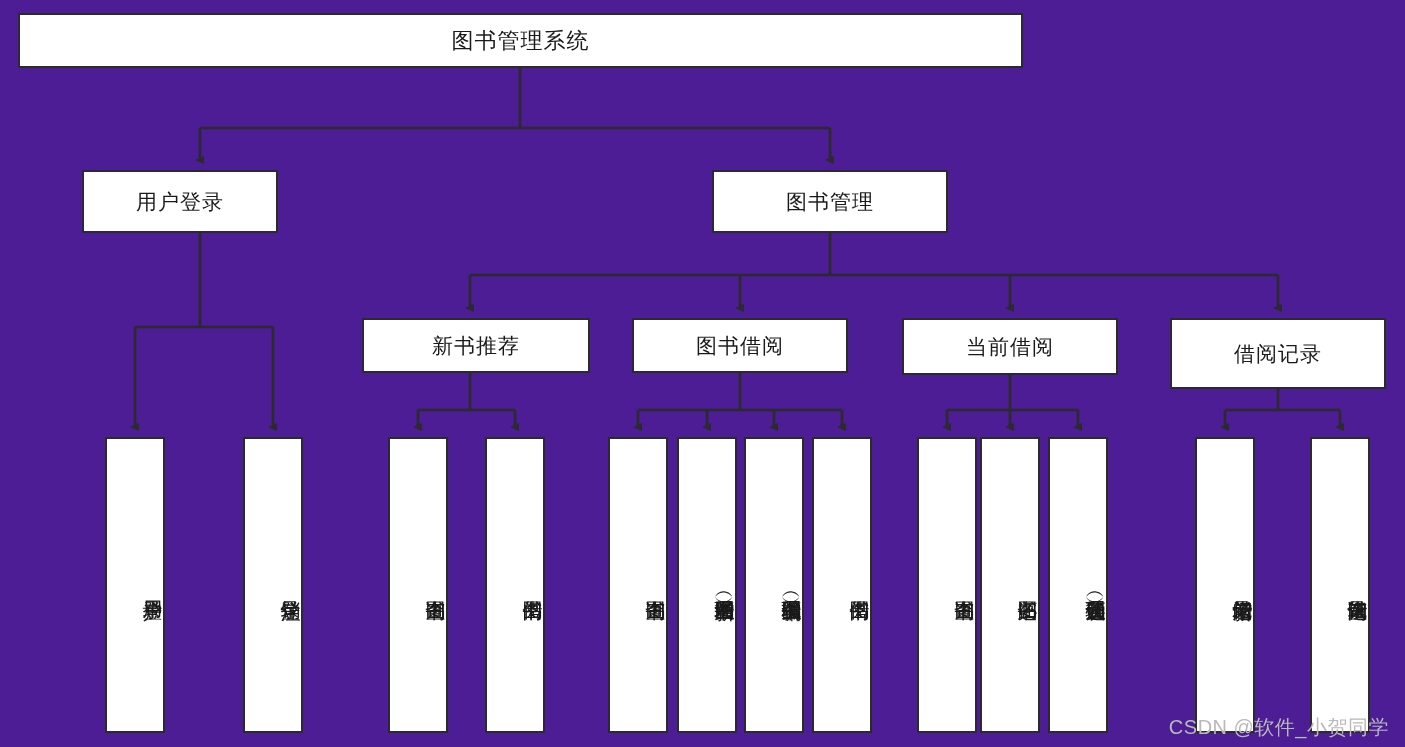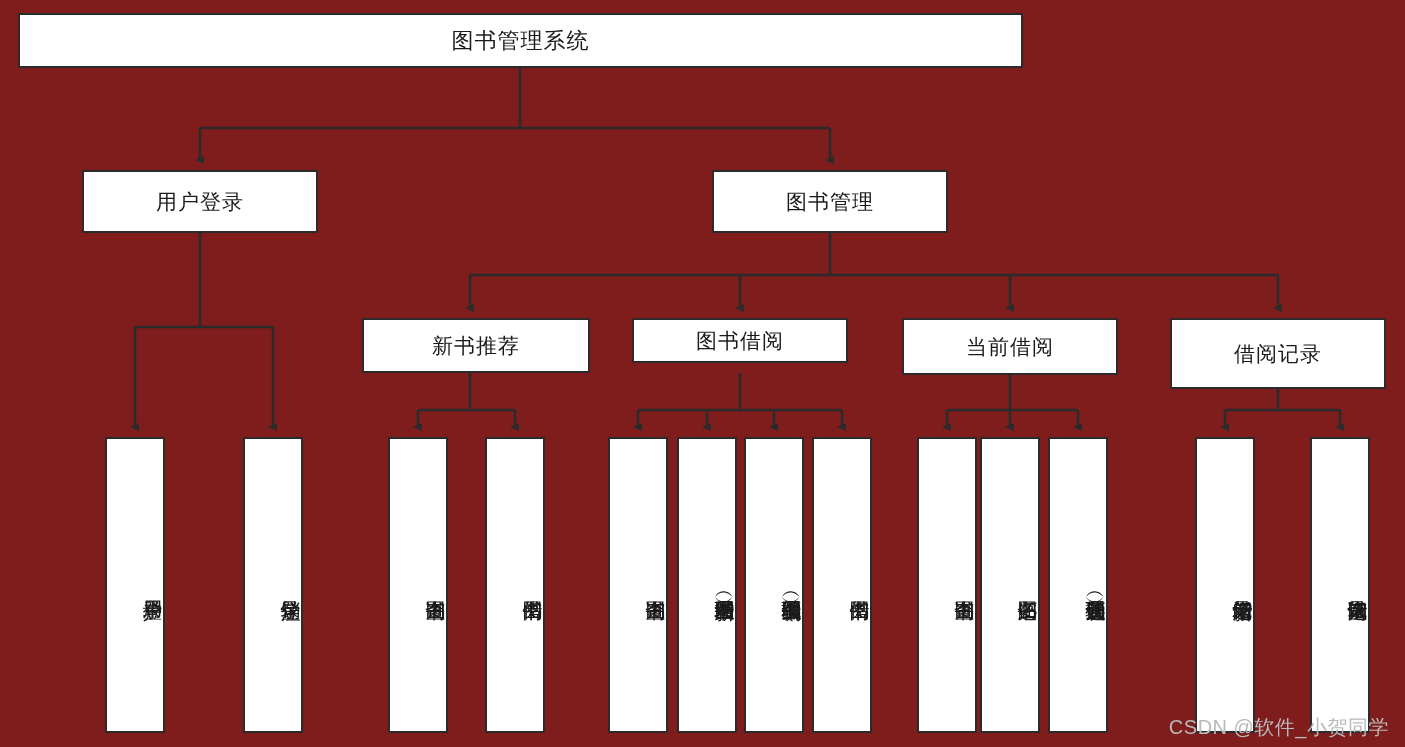--- a/index.html
+++ b/index.html
@@ -7,21 +7,21 @@
     padding: 0;
     background: #ffffff;
   }
   body {
     font-family: "Liberation Sans", "DejaVu Sans", sans-serif;
   }
   #canvas {
     position: relative;
     width: 1405px;
     height: 747px;
-    background: #7f1d1d;
+    background: #4c1d95;
     overflow: hidden;
   }
   .node {
     position: absolute;
     box-sizing: border-box;
     border: 2px solid #2b2b2b;
     background: #ffffff;
     display: flex;
     align-items: center;
     justify-content: center;
@@ -120,31 +120,31 @@
       <path d="M1225,410 L1340,410"></path>
       <path d="M1225,410 L1225,427" marker-end="url(#arrow)"></path>
       <path d="M1340,410 L1340,427" marker-end="url(#arrow)"></path>
     </g>
   </svg>
 
   <div class="node root h" style="left: 18px; top: 13px; width: 1005px; height: 55px;">
     <span>图书管理系统</span>
   </div>
 
-  <div class="node h" style="left: 82px; top: 170px; width: 236px; height: 63px;">
+  <div class="node h" style="left: 82px; top: 170px; width: 196px; height: 63px;">
     <span>用户登录</span>
   </div>
   <div class="node h" style="left: 712px; top: 170px; width: 236px; height: 63px;">
     <span>图书管理</span>
   </div>
 
   <div class="node h" style="left: 362px; top: 318px; width: 228px; height: 55px;">
     <span>新书推荐</span>
   </div>
-  <div class="node h" style="left: 632px; top: 318px; width: 216px; height: 45px;">
+  <div class="node h" style="left: 632px; top: 318px; width: 216px; height: 55px;">
     <span>图书借阅</span>
   </div>
   <div class="node h" style="left: 902px; top: 318px; width: 216px; height: 57px;">
     <span>当前借阅</span>
   </div>
   <div class="node h" style="left: 1170px; top: 318px; width: 216px; height: 71px;">
     <span>借阅记录</span>
   </div>
 
   <div class="node v" style="left: 105px; top: 437px; width: 60px; height: 296px;">

